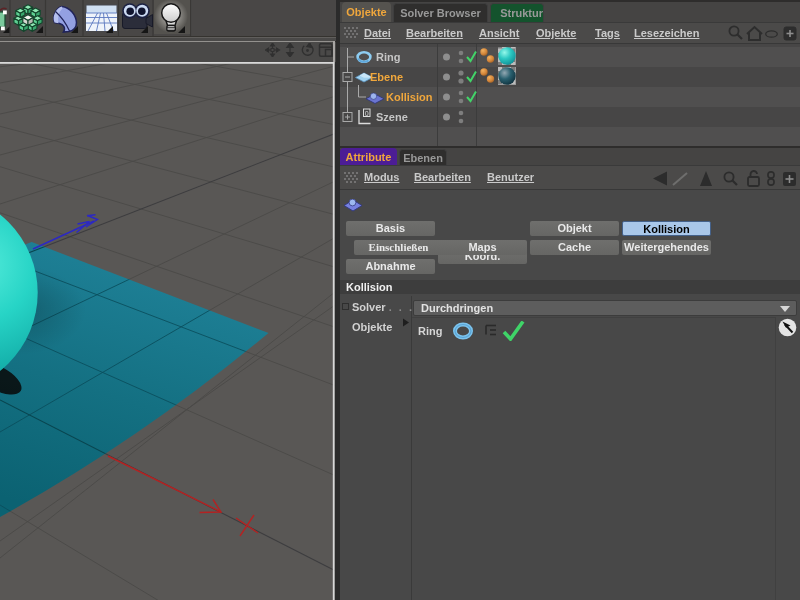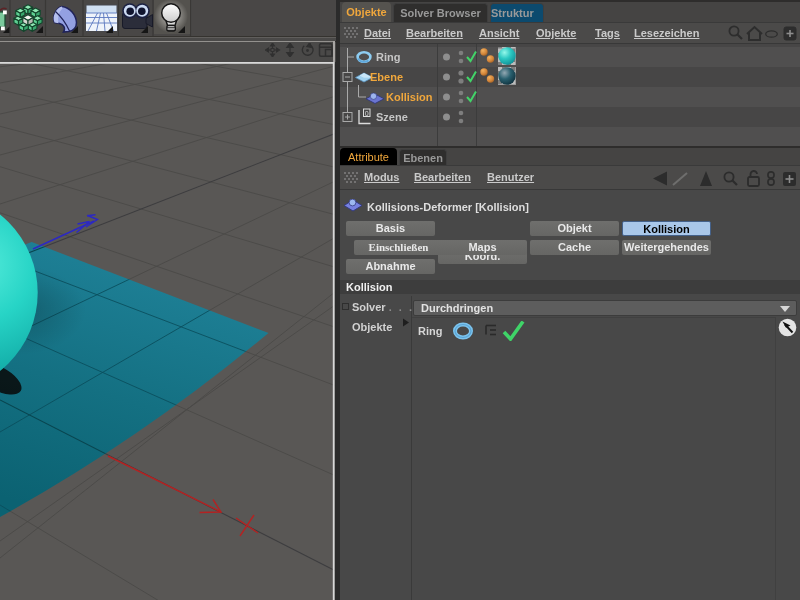--- a/index.html
+++ b/index.html
@@ -265,21 +265,21 @@
   <rect x="0" y="0" width="334.5" height="1.8" fill="#d8d8d8"></rect>
   <rect x="332.8" y="0" width="2" height="538" fill="#d8d8d8"></rect>
   <rect x="334.8" y="0" width="1.2" height="538" fill="#2b2b2b"></rect>
 </svg>
 
 <div class="abs" style="left:340px;top:0;width:460px;height:600px;background:#292827;"></div>
 <div class="abs" style="left:340px;top:0;width:460px;height:22px;background:#454443;border-top:2px solid #2e2d2c;"></div>
 
 <div class="abs" style="left:342px;top:2px;width:49px;height:20px;background:#55534f;border-radius:4px 4px 0 0;color:#f0a73c;font-size:11px;font-weight:bold;text-align:center;line-height:21px;">Objekte</div>
 <div class="abs" style="left:393px;top:3px;width:95px;height:19px;background:#2f2e2d;border:1px solid #3e3e3e;border-bottom:none;border-radius:4px 4px 0 0;color:#999;font-size:11px;font-weight:bold;text-align:center;line-height:19px;">Solver Browser</div>
-<div class="abs" style="left:490px;top:3px;width:54px;height:19px;background:#0c4a6e;border:1px solid #3e3e3e;border-bottom:none;border-radius:4px 4px 0 0;color:#999;font-size:11px;font-weight:bold;text-align:left;line-height:19px;">Struktur</div>
+<div class="abs" style="left:490px;top:3px;width:54px;height:19px;background:#14532d;border:1px solid #3e3e3e;border-bottom:none;border-radius:4px 4px 0 0;color:#999;font-size:11px;font-weight:bold;text-align:right;line-height:19px;">Struktur</div>
 
 <div class="abs" style="left:340px;top:22px;width:460px;height:22px;background:#4b4a49;border-top:1px solid #3a3a3a;border-bottom:1px solid #383838;"></div>
 <svg class="abs" style="left:343px;top:26px;" width="16" height="15" viewBox="0 0 16 15">
   <g fill="#818181">
         <circle cx="2" cy="2" r="1"></circle>
         <circle cx="6" cy="2" r="1"></circle>
         <circle cx="10" cy="2" r="1"></circle>
         <circle cx="14" cy="2" r="1"></circle>
   <circle cx="4" cy="5" r="1"></circle>
         <circle cx="8" cy="5" r="1"></circle>
@@ -407,21 +407,21 @@
   <circle cx="167" cy="12" r="8.7" fill="url(#m1)"></circle>
   <rect x="158" y="23" width="18" height="18" fill="url(#chk)"></rect>
   <circle cx="167" cy="32" r="8.7" fill="url(#m2)"></circle>
 </svg>
 <div class="abs" style="left:376px;top:51px;font-size:11px;font-weight:bold;color:#c6c6c6;">Ring</div>
 <div class="abs" style="left:370px;top:71px;font-size:11px;font-weight:bold;color:#f0a73c;">Ebene</div>
 <div class="abs" style="left:386px;top:91px;font-size:11px;font-weight:bold;color:#f0a73c;">Kollision</div>
 <div class="abs" style="left:376px;top:111px;font-size:11px;font-weight:bold;color:#c6c6c6;">Szene</div>
 
 <div class="abs" style="left:340px;top:146px;width:460px;height:19px;background:#454443;border-top:2px solid #2e2d2c;"></div>
-<div class="abs" style="left:340px;top:148px;width:57px;height:17px;background:#000000;border-radius:4px 4px 0 0;color:#f0a73c;font-size:11px;font-weight:normal;text-align:center;line-height:18px;">Attribute</div>
+<div class="abs" style="left:340px;top:148px;width:57px;height:17px;background:#4c1d95;border-radius:4px 4px 0 0;color:#f0a73c;font-size:11px;font-weight:bold;text-align:center;line-height:18px;">Attribute</div>
 <div class="abs" style="left:399px;top:149px;width:48px;height:16px;background:#2f2e2d;border:1px solid #3e3e3e;border-bottom:none;border-radius:4px 4px 0 0;color:#999;font-size:11px;font-weight:bold;text-align:center;line-height:16px;">Ebenen</div>
 
 <div class="abs" style="left:340px;top:165px;width:460px;height:25px;background:#4b4a49;border-bottom:1px solid #383838;box-shadow:inset 0 1px 0 #3a3a3a;"></div>
 <svg class="abs" style="left:343px;top:171px;" width="16" height="15" viewBox="0 0 16 15">
   <g fill="#818181">
         <circle cx="2" cy="2" r="1"></circle>
         <circle cx="6" cy="2" r="1"></circle>
         <circle cx="10" cy="2" r="1"></circle>
         <circle cx="14" cy="2" r="1"></circle>
   <circle cx="4" cy="5" r="1"></circle>
@@ -456,21 +456,20 @@
   <rect x="133" y="3" width="13" height="14" rx="2" fill="#2c2c2c"></rect>
   <line x1="139.5" y1="6" x2="139.5" y2="14" stroke="#8e8e8e" stroke-width="1.6"></line>
   <line x1="135.5" y1="10" x2="143.5" y2="10" stroke="#8e8e8e" stroke-width="1.6"></line>
 </svg>
 
 <div class="abs" style="left:340px;top:190px;width:460px;height:410px;background:#484848;"></div>
 <svg class="abs" style="left:344px;top:199px;" width="20" height="16" viewBox="0 0 20 16">
   <polygon points="9,1 18,6.5 9,12 0,6.5" fill="#7781e0" stroke="#333a80" stroke-width="1"></polygon>
   <circle cx="8.5" cy="3.5" r="3.4" fill="#9db8f0" stroke="#333a80" stroke-width="0.8"></circle>
 </svg>
-<div class="abs" style="left:367px;top:201px;font-size:11px;font-weight:bold;color:#dedede;">Kollisions-Deformer [Kollision]</div>
 
 <div class="abs btn" style="left:346px;top:221px;">Basis</div>
 <div class="abs btn" style="left:438px;top:221px;margin-top:28px;">Koord.</div>
 <div class="abs btn" style="left:530px;top:221px;">Objekt</div>
 <div class="abs btnsel" style="left:622px;top:221px;">Kollision</div>
 <div class="abs btn" style="left:354px;top:240px;font-family:Liberation Serif, serif;">Einschließen</div>
 <div class="abs btn" style="left:438px;top:240px;">Maps</div>
 <div class="abs btn" style="left:530px;top:240px;">Cache</div>
 <div class="abs btn" style="left:622px;top:240px;">Weitergehendes</div>
 <div class="abs btn" style="left:346px;top:259px;">Abnahme</div>

